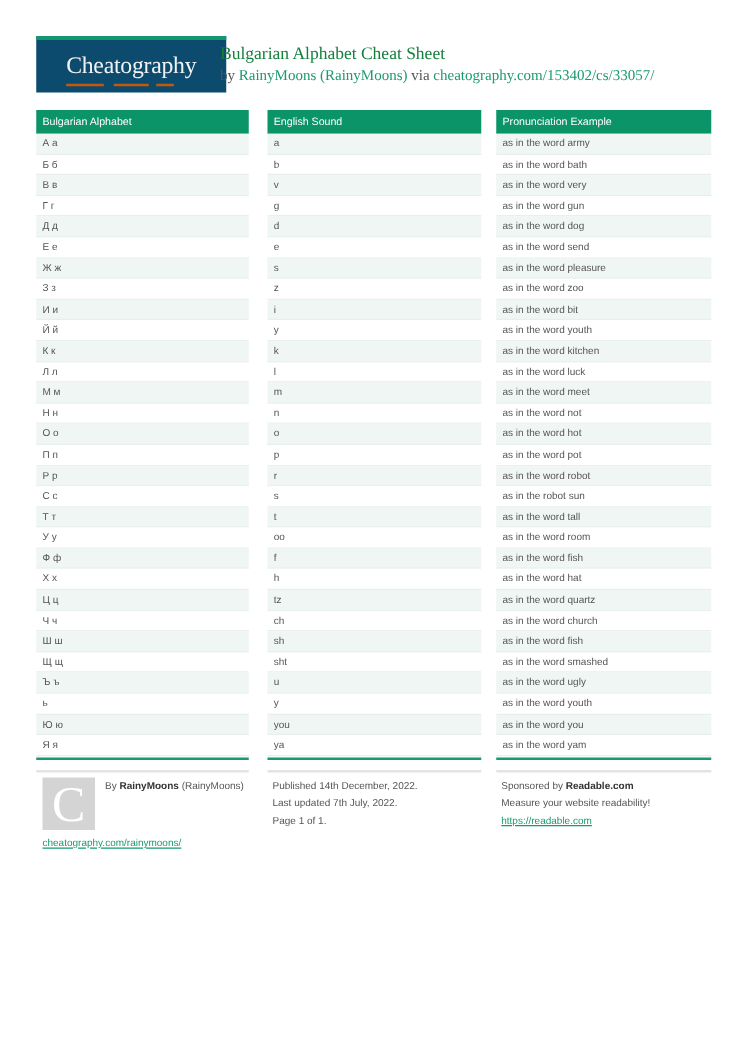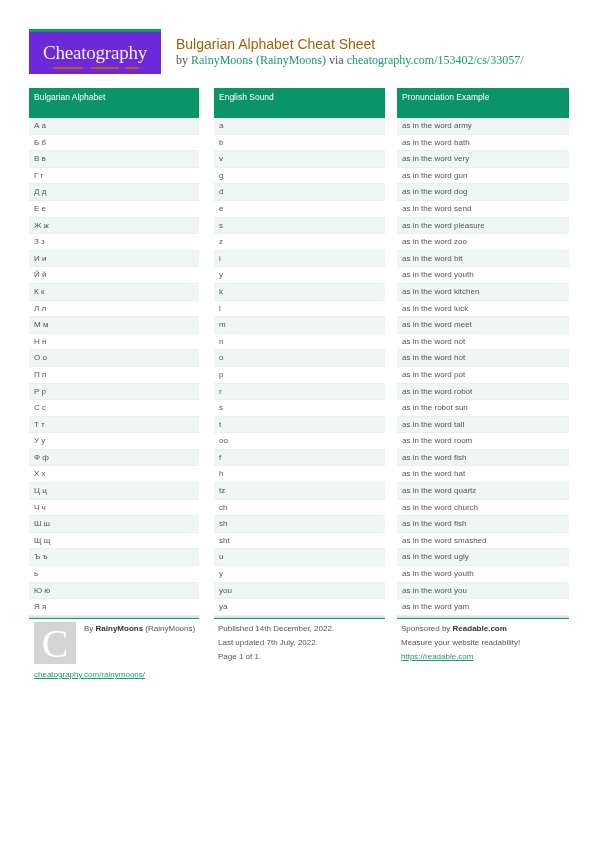--- a/index.html
+++ b/index.html
@@ -1,25 +1,25 @@
 <!DOCTYPE html>
 <html><head>
 <meta charset="utf-8">
 <style>
   html, body { margin:0; padding:0; background:#ffffff; }
   body { width:600px; height:849px; position:relative; font-family:"Liberation Sans", sans-serif; color:#444; overflow:hidden; }
-  .logo { position:absolute; left:29px; top:29px; width:132px; height:45px; background:#6d28d9; border-top:3px solid #0d9a6c; box-sizing:border-box; }
+  .logo { position:absolute; left:29px; top:29px; width:152px; height:45px; background:#0c4a6e; border-top:3px solid #0d9a6c; box-sizing:border-box; }
   .logo-text { position:absolute; left:0; right:0; top:10px; text-align:center; font-family:"Liberation Serif", serif; font-size:19px; color:#f2f2f2; letter-spacing:-0.2px; }
   .logo-underline { position:absolute; top:35px; height:1.5px; background:#c5590b; }
   .title-block { position:absolute; left:176px; top:36px; }
-  .title { font-family:Liberation Sans, sans-serif; font-size:14px; color:#a16207; line-height:16px; }
+  .title { font-family:Liberation Serif, serif; font-size:14px; color:#15803d; line-height:16px; }
   .subtitle { font-family:"Liberation Serif", serif; font-size:12px; color:#555; line-height:14px; margin-top:1px; }
   .subtitle .lnk { color:#1a9a6f; }
   .col { position:absolute; top:88px; }
-  .col-head { height:30px; background:#0b9468; color:#fff; font-size:8.5px; line-height:19px; padding-left:5px; box-sizing:border-box; }
+  .col-head { height:19px; background:#0b9468; color:#fff; font-size:8.5px; line-height:19px; padding-left:5px; box-sizing:border-box; }
   .row { height:16.6px; line-height:16.6px; font-size:8px; color:#555; padding-left:5px; box-sizing:border-box; border-bottom:0.5px solid #e8efec; }
   .row:nth-child(odd) { background:#eff6f3; }
   .row:nth-child(even) { background:#ffffff; }
   .col-foot { height:2px; background:#1a9a6f; margin-top:1px; }
   .footer-line { position:absolute; top:616px; height:1.5px; background:#e3e3e3; }
   .f-avatar { position:absolute; left:34px; top:622px; width:42px; height:42px; background:#d4d4d4; color:#fff; font-family:"Liberation Serif", serif; font-size:40px; text-align:center; line-height:44px; }
   .f-text { position:absolute; font-size:8px; color:#555; line-height:14px; }
   .f-text b { color:#333;text-align:right; }
   .green { color:#1a9a6f;text-decoration:underline; }
 </style>

